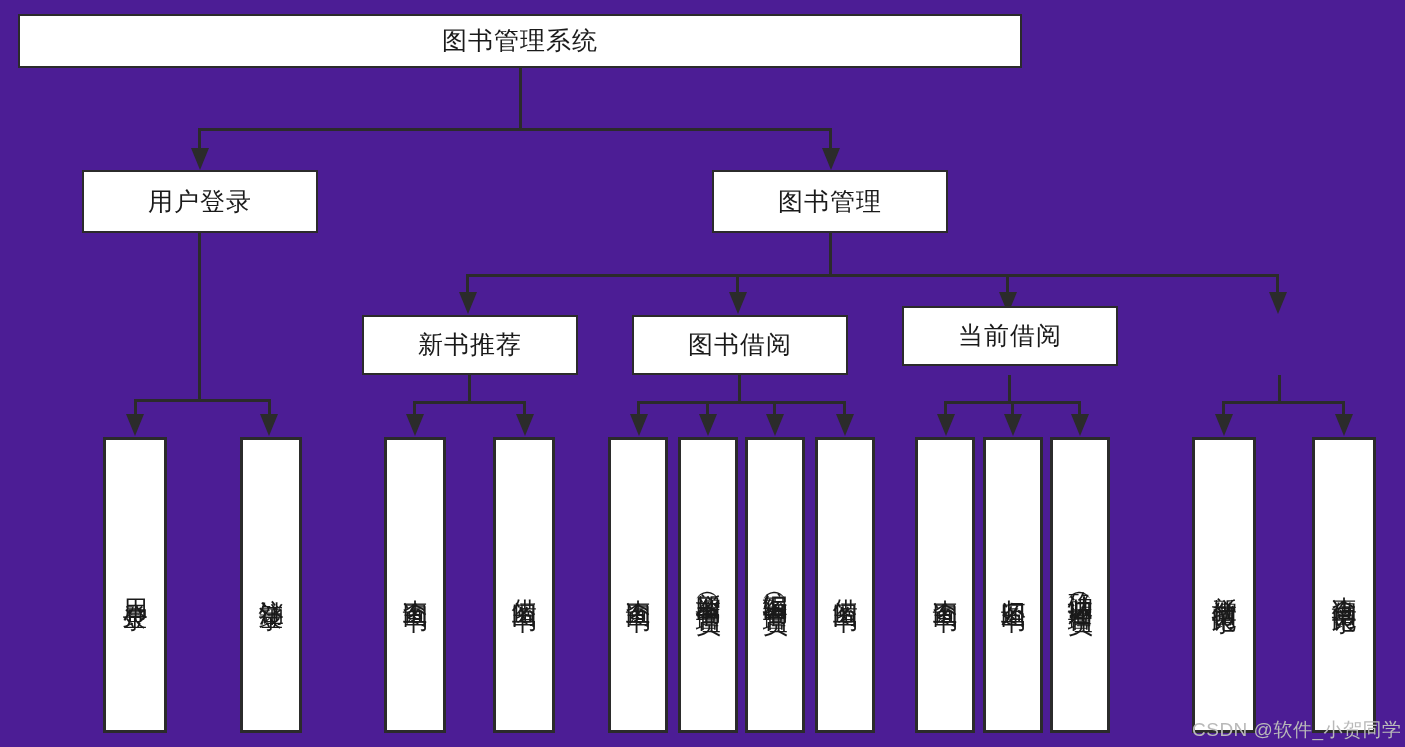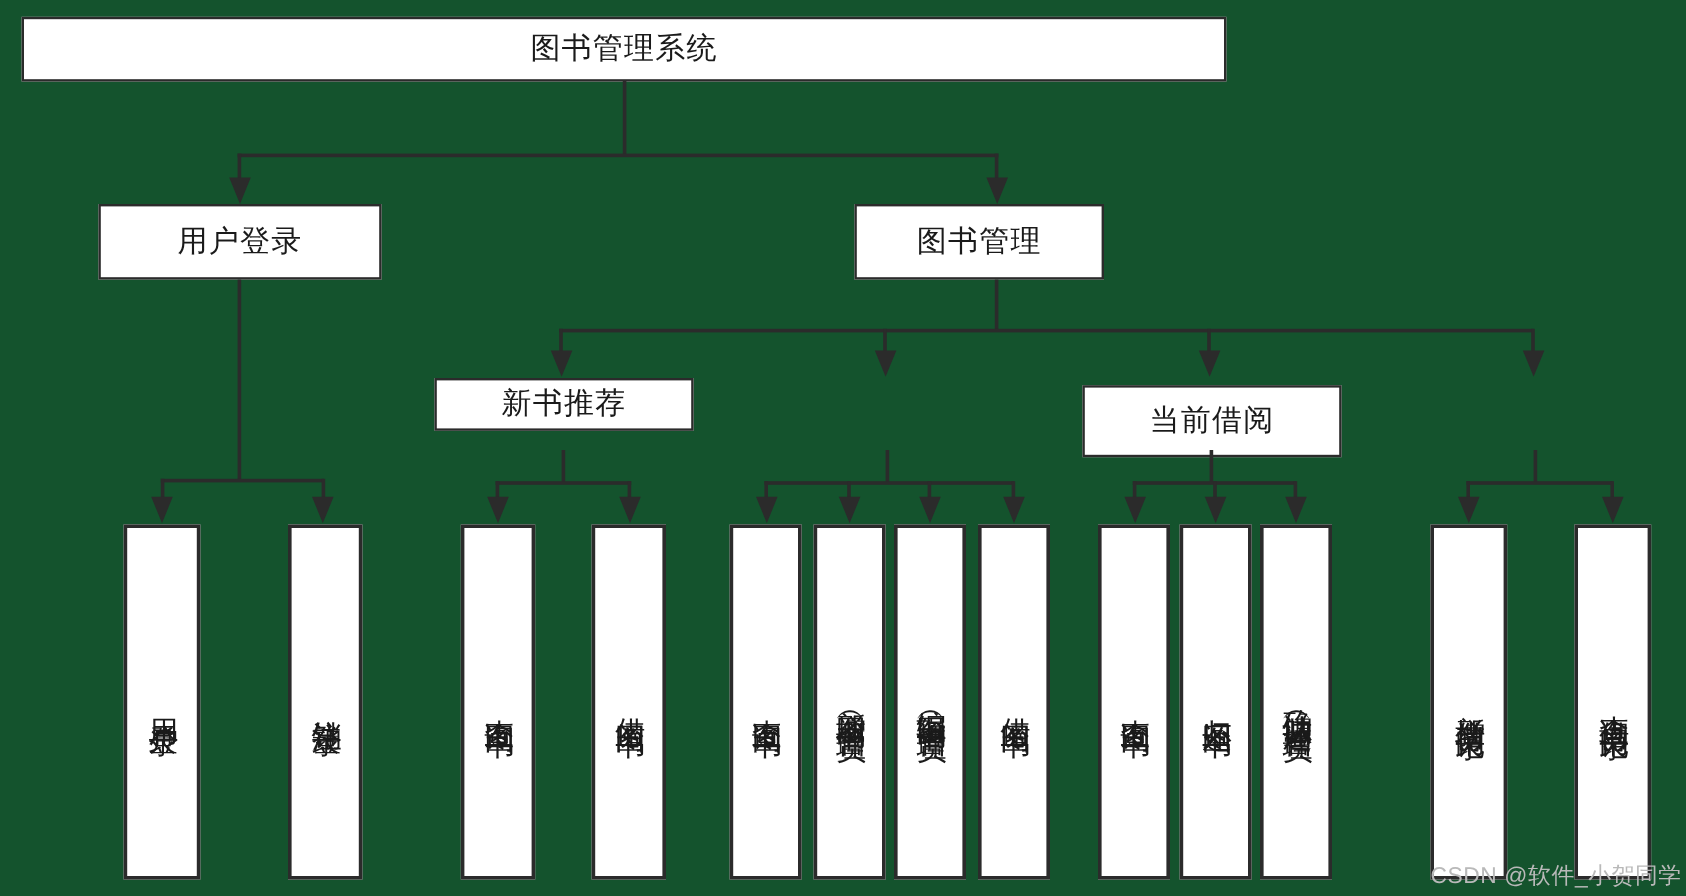--- a/index.html
+++ b/index.html
@@ -8,21 +8,21 @@
     padding: 0;
     background: #ffffff;
   }
   body {
     font-family: "Liberation Sans", "DejaVu Sans", sans-serif;
   }
   #diagram-root {
     position: relative;
     width: 1405px;
     height: 747px;
-    background: #14532d;
+    background: #4c1d95;
     overflow: hidden;
   }
   
   .node {
     position: absolute;
     box-sizing: border-box;
     background: #ffffff;
     border: 2.5px solid #2b2b2b;
     display: flex;
     align-items: center;
@@ -91,21 +91,21 @@
   <div class="hline" style="left:198px; top:128px; width:634px;"></div>
 
   <div class="vline" style="left:198px; top:128px; width:3px; height:23px;"></div>
   <div class="arrow" style="left:191px; top:148px;"></div>
   <div class="vline" style="left:829px; top:128px; width:3px; height:23px;"></div>
   <div class="arrow" style="left:822px; top:148px;"></div>
 
   <div class="node horiz" style="left:82px; top:170px; width:236px; height:63px;">
     <span>用户登录</span>
   </div>
-  <div class="node horiz" style="left:712px; top:170px; width:208px; height:63px;text-align:right;">
+  <div class="node horiz" style="left:712px; top:170px; width:236px; height:63px;text-align:right;">
     <span>图书管理</span>
   </div>
 
   <div class="vline" style="left:198px; top:233px; width:3px; height:167px;"></div>
   <div class="hline" style="left:134px; top:399px; width:136px;"></div>
   <div class="vline" style="left:134px; top:399px; width:3px; height:19px;"></div>
   <div class="arrow" style="left:126px; top:414px;"></div>
   <div class="vline" style="left:268px; top:399px; width:3px; height:19px;"></div>
   <div class="arrow" style="left:260px; top:414px;"></div>
 
@@ -113,24 +113,27 @@
   <div class="hline" style="left:466px; top:274px; width:812px;"></div>
   <div class="vline" style="left:466px; top:274px; width:3px; height:21px;"></div>
   <div class="arrow" style="left:459px; top:292px;"></div>
   <div class="vline" style="left:736px; top:274px; width:3px; height:21px;"></div>
   <div class="arrow" style="left:729px; top:292px;"></div>
   <div class="vline" style="left:1006px; top:274px; width:3px; height:21px;"></div>
   <div class="arrow" style="left:999px; top:292px;"></div>
   <div class="vline" style="left:1276px; top:274px; width:3px; height:21px;"></div>
   <div class="arrow" style="left:1269px; top:292px;"></div>
 
-  <div class="node horiz" style="left:362px; top:315px; width:216px; height:44px;">
+  <div class="node horiz" style="left:362px; top:315px; width:216px; height:60px;">
     <span>新书推荐</span>
   </div>
-  <div class="node horiz" style="left:902px; top:321px; width:216px; height:60px;">
+  <div class="node horiz" style="left:632px; top:315px; width:216px; height:60px;">
+    <span>图书借阅</span>
+  </div>
+  <div class="node horiz" style="left:902px; top:306px; width:216px; height:60px;">
     <span>当前借阅</span>
   </div>
 
   <div class="vline" style="left:468px; top:375px; width:3px; height:27px;"></div>
   <div class="hline" style="left:413px; top:401px; width:113px;"></div>
   <div class="vline" style="left:413px; top:401px; width:3px; height:17px;"></div>
   <div class="arrow" style="left:406px; top:414px;"></div>
   <div class="vline" style="left:523px; top:401px; width:3px; height:17px;"></div>
   <div class="arrow" style="left:516px; top:414px;"></div>
 

